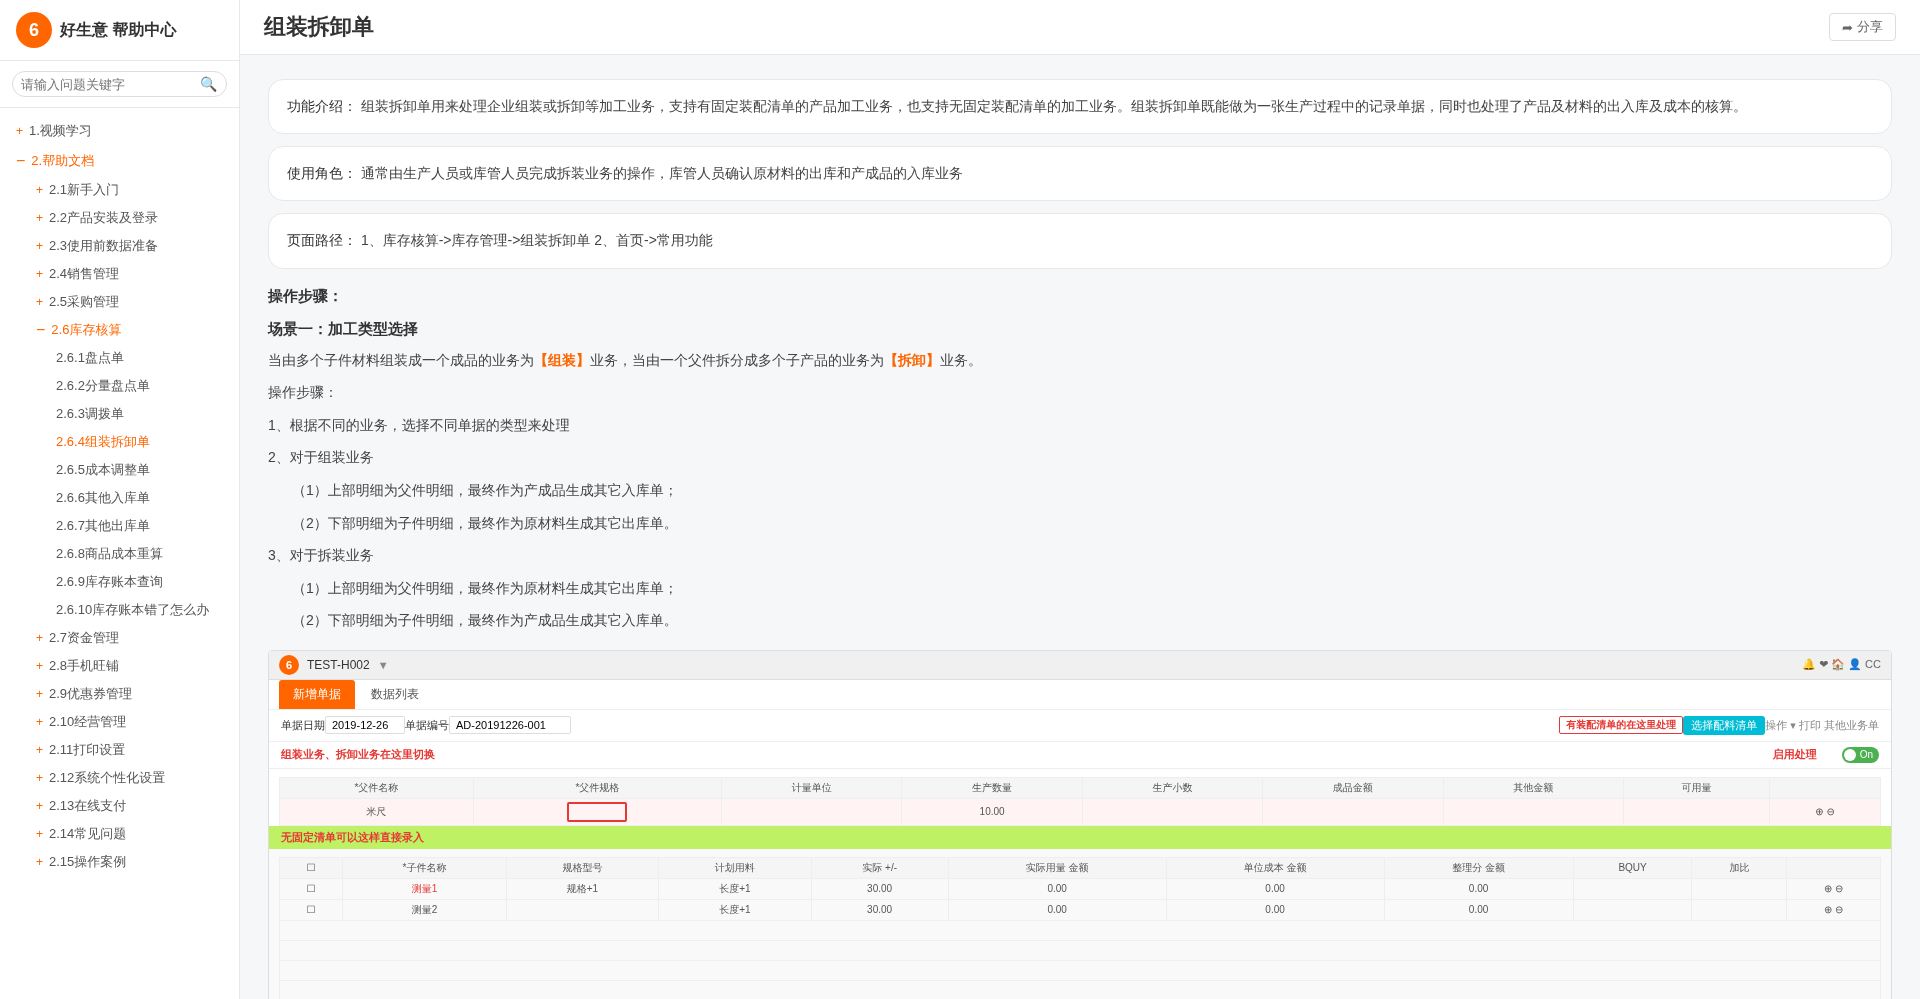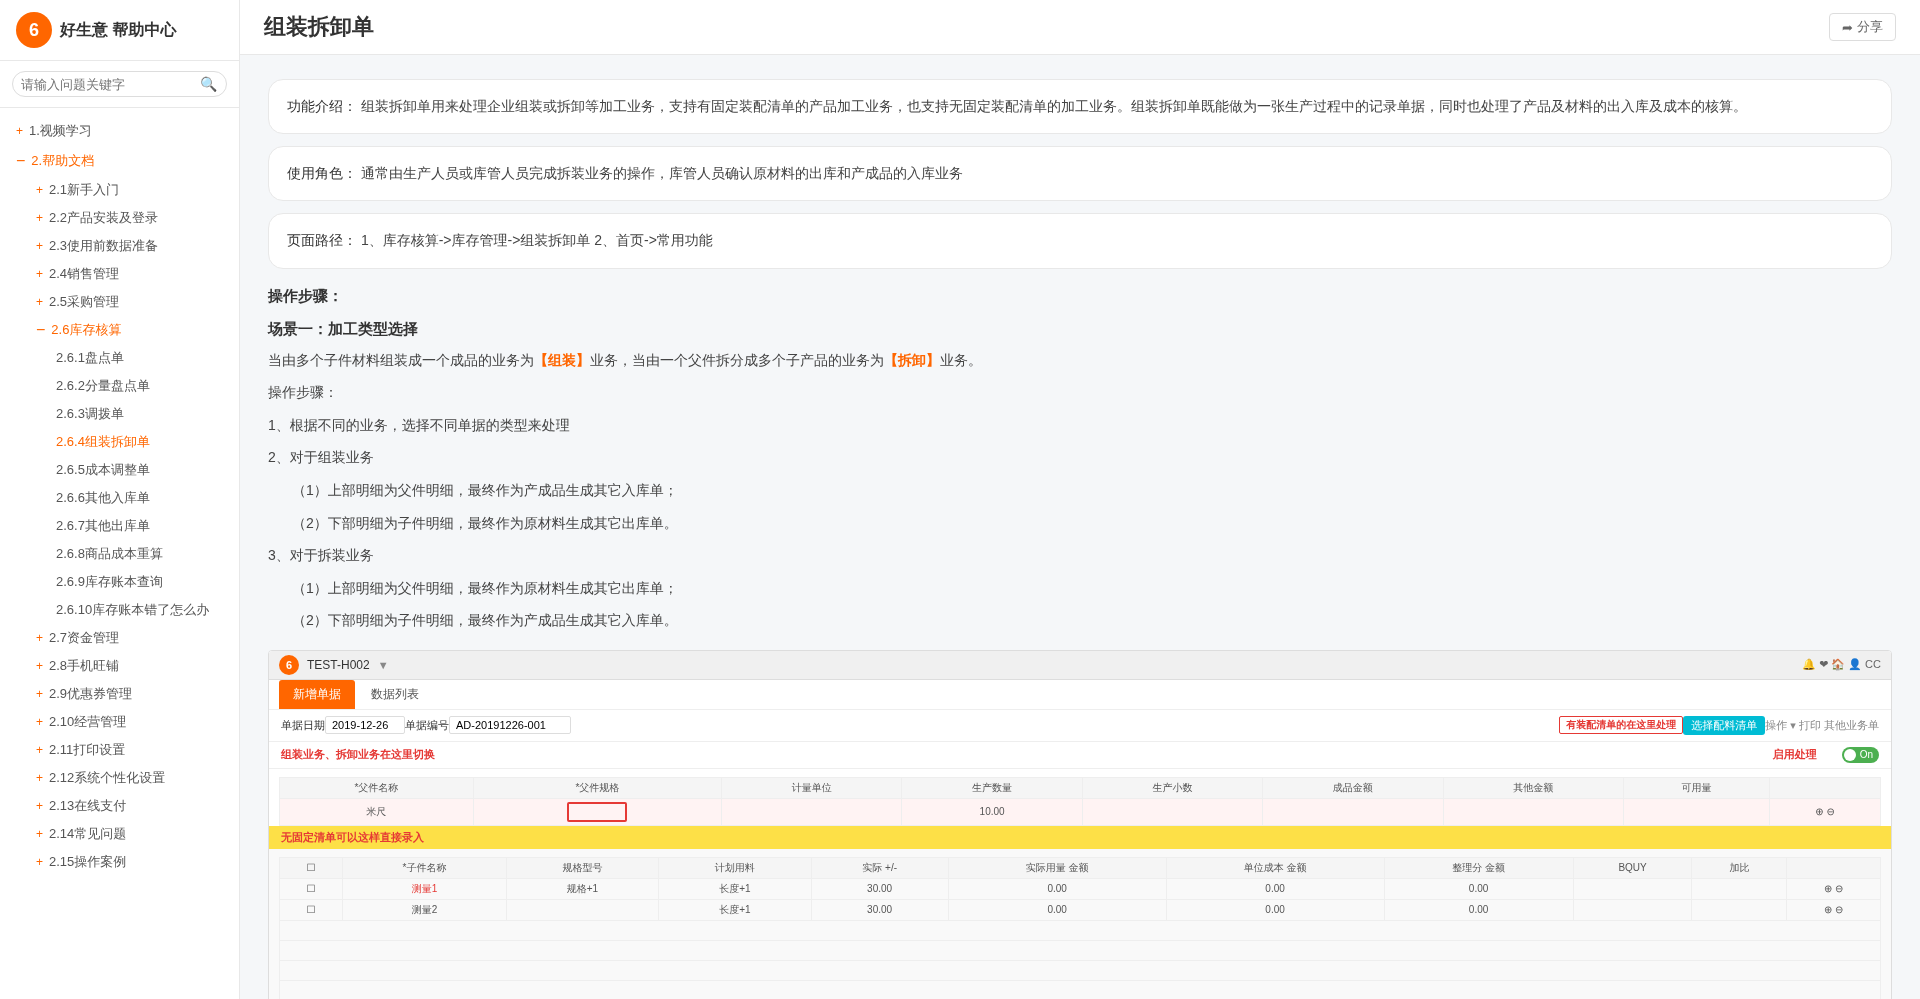--- a/index.html
+++ b/index.html
@@ -280,21 +280,21 @@
                 <td></td>
                 <td></td>
                 <td></td>
                 <td></td>
                 <td>⊕ ⊖</td>
               </tr>
             </tbody>
           </table>
         </div>
 
-        <div style="padding:2px 12px 4px;background:#fde047;">
+        <div style="padding:2px 12px 4px;background:#bef264;">
           <span style="color:#e53935;font-size:11px;font-weight:bold;">无固定清单可以这样直接录入</span>
         </div>
 
         <div style="background:#f9f9f9;padding:4px 10px 6px;">
           <table class="mock-table">
             <thead>
               <tr>
                 <th>☐</th>
                 <th>*子件名称</th>
                 <th>规格型号</th>

